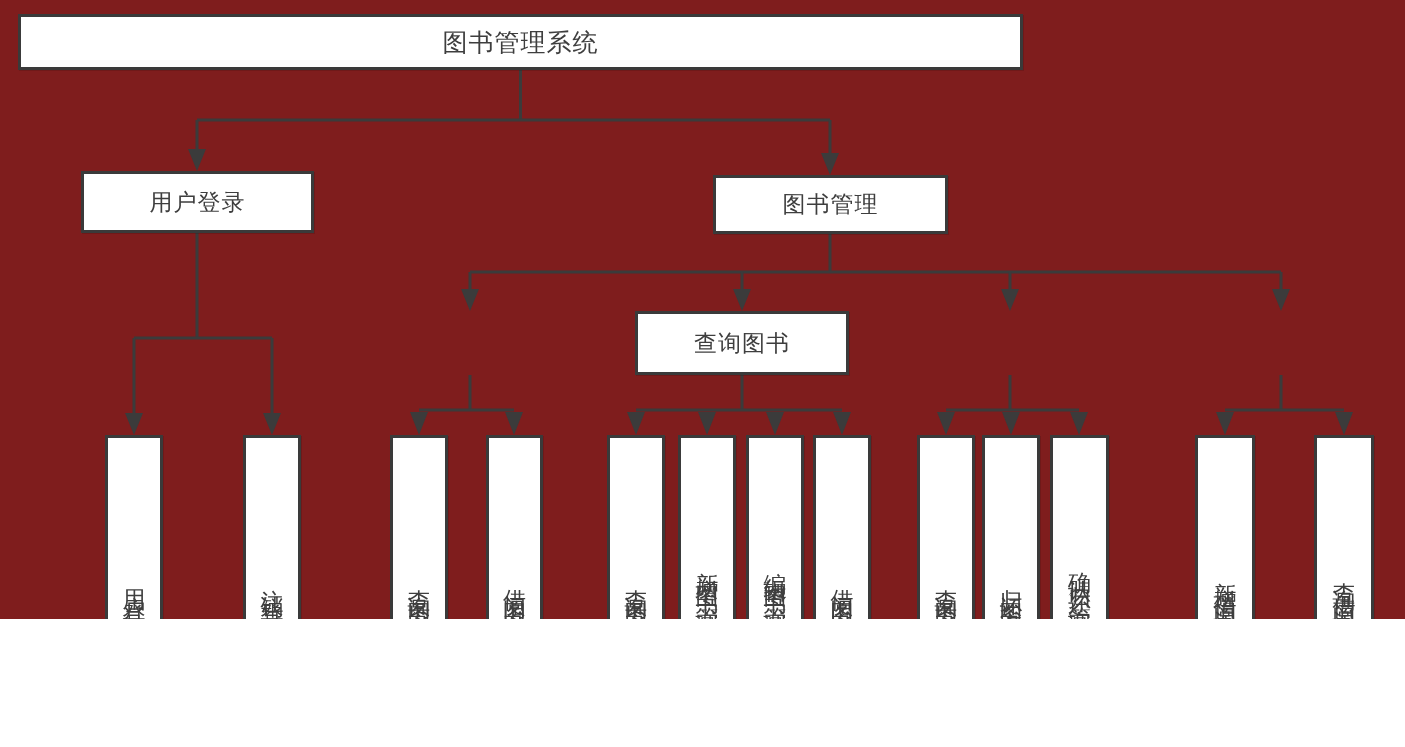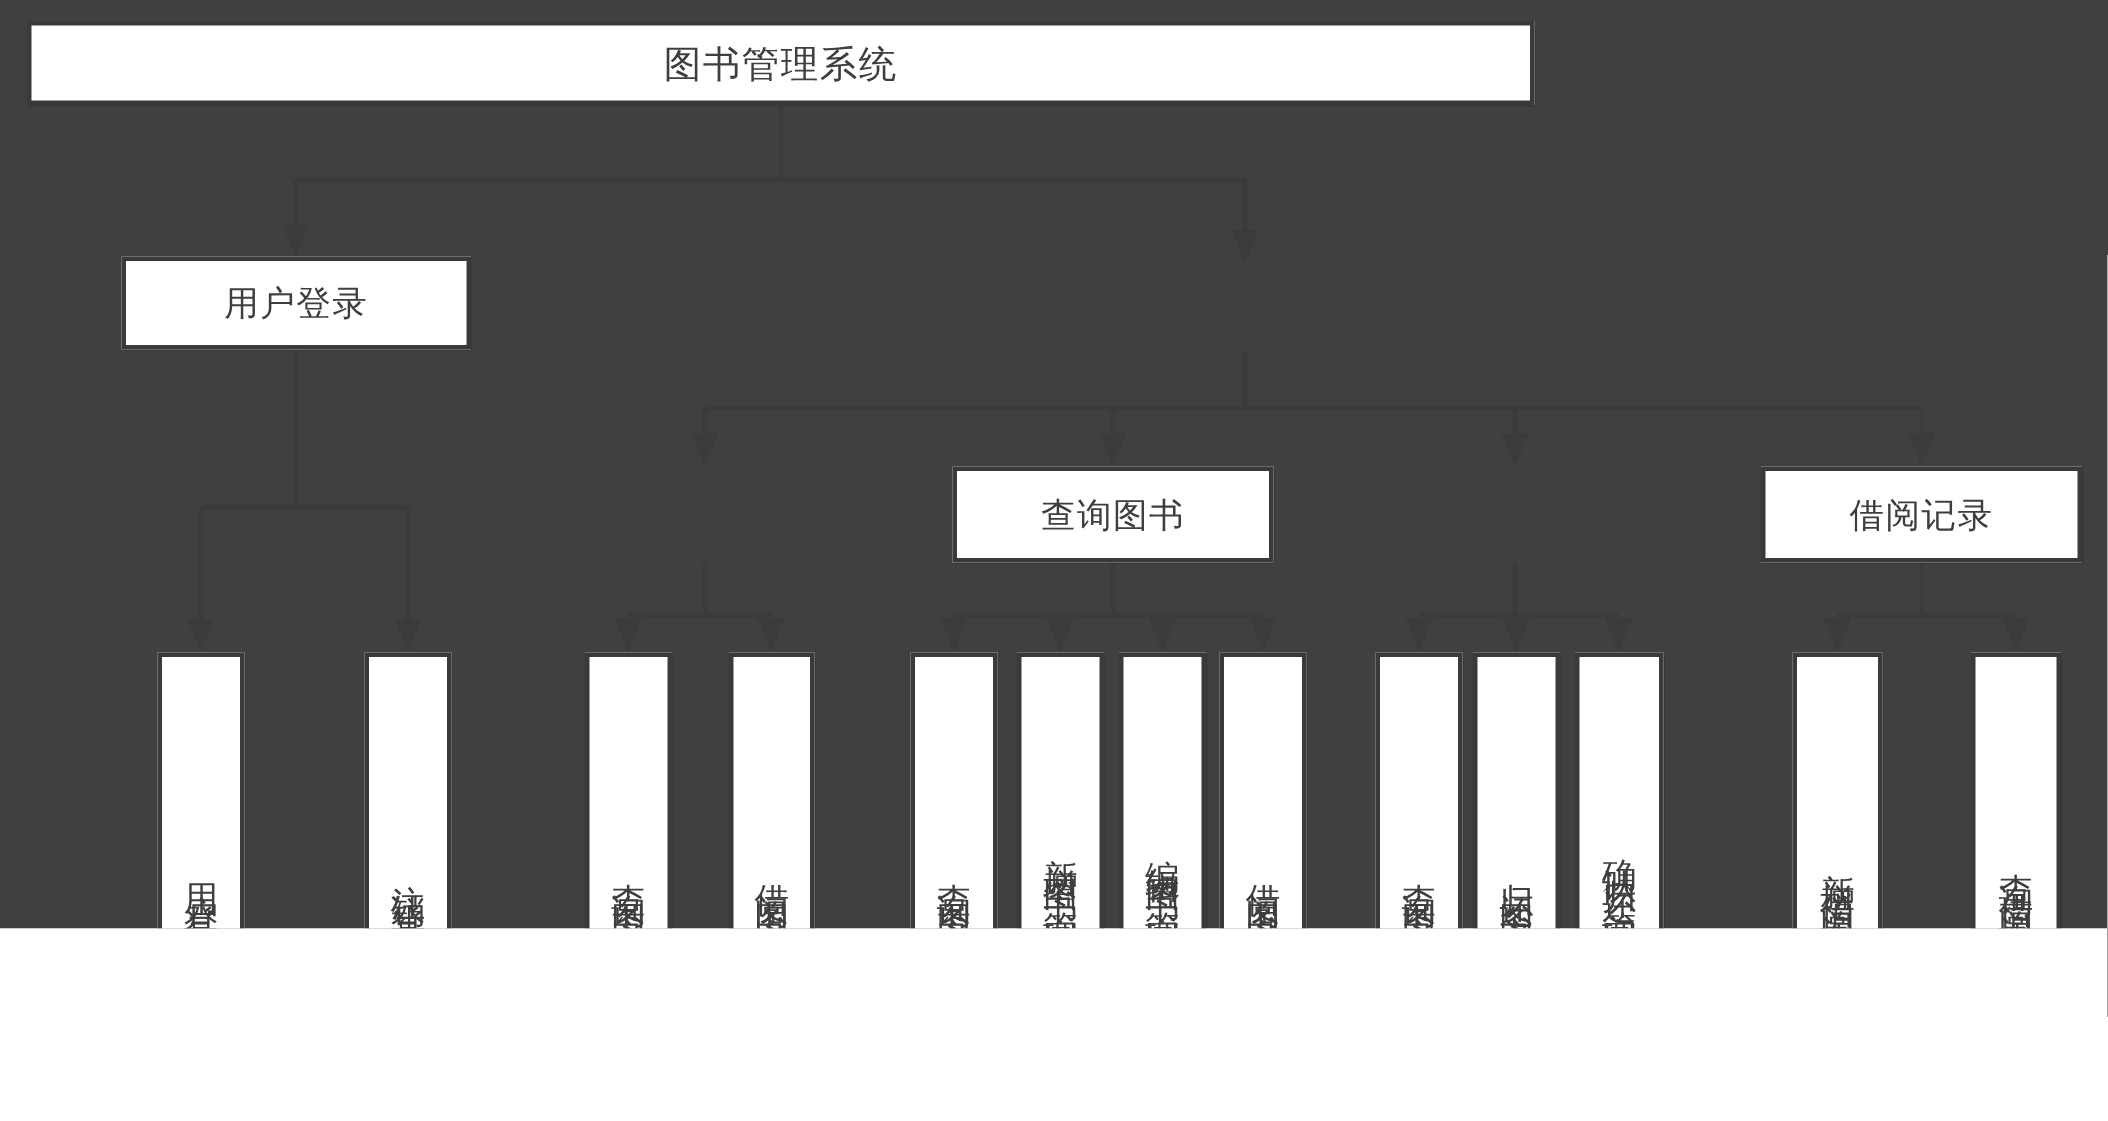--- a/index.html
+++ b/index.html
@@ -1,17 +1,17 @@
 <!DOCTYPE html>
 <html><head>
 <meta charset="utf-8">
 <style>
   html,body{margin:0;padding:0;background:#ffffff;}
   #stage{
-    position:relative;width:1405px;height:619px;background:#404040;overflow:hidden;
+    position:relative;width:1405px;height:619px;background:#7f1d1d;overflow:hidden;
     font-family:"Liberation Sans","DejaVu Sans",sans-serif;
   }
   svg.wires{position:absolute;left:0;top:0;z-index:1;}
   .box{
     position:absolute;box-sizing:border-box;background:#ffffff;
     border:3px solid #3a3a3a;color:#3e3e3e;
     display:flex;align-items:center;justify-content:center;
     z-index:2;text-align:center;
     box-shadow:1px 1px 0 rgba(0,0,0,0.12);
   }
@@ -94,23 +94,23 @@
       <path class="wire" d="M1281 375 V410"></path>
       <path class="wire" d="M1225 410 H1344"></path>
       <polygon class="ahead" points="1216,412 1234,412 1225,435"></polygon>
       <polygon class="ahead" points="1335,412 1353,412 1344,435"></polygon>
     </g>
   </svg>
 
   <div class="box h root" style="left:18px;top:14px;width:1005px;height:56px">图书管理系统</div>
 
   <div class="box h" style="left:81px;top:171px;width:233px;height:62px">用户登录</div>
+  <div class="box h" style="left:713px;top:175px;width:235px;height:59px">图书管理</div>
 
   <div class="box h" style="left:635px;top:311px;width:214px;height:64px">查询图书</div>
-  <div class="box h" style="left:1174px;top:311px;width:214px;height:64px">借阅记录</div>
 
   <div class="box v" style="left:105px;top:435px;width:58px;height:300px">用户登录</div>
   <div class="box v" style="left:243px;top:435px;width:58px;height:300px">注销登录</div>
 
   <div class="box v" style="left:390px;top:435px;width:58px;height:300px">查询图书</div>
   <div class="box v" style="left:486px;top:435px;width:57px;height:300px">借阅图书</div>
 
   <div class="box v" style="left:607px;top:435px;width:58px;height:300px">查询图书</div>
   <div class="box v" style="left:678px;top:435px;width:58px;height:300px">新增图书（管理员）</div>
   <div class="box v" style="left:746px;top:435px;width:58px;height:300px">编辑图书（管理员）</div>

